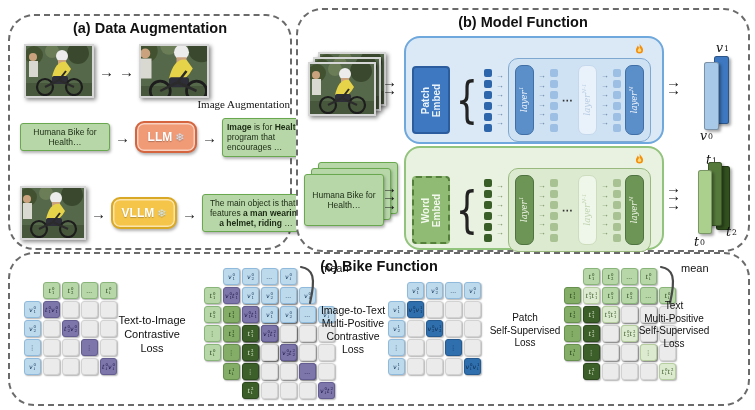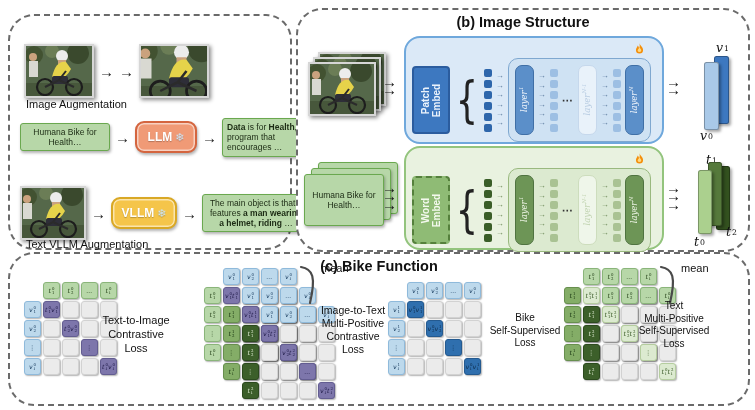--- a/index.html
+++ b/index.html
@@ -5,21 +5,21 @@
   html,body{margin:0;padding:0;background:#fff;}
   #stage{position:relative;width:755px;height:410px;background:#fff;overflow:hidden;
          font-family:"Liberation Sans",sans-serif;color:#111;}
   .panel{position:absolute;border:2.5px dashed #6a6a6a;border-radius:26px;background:#fff;}
   #panel-a{left:8px;top:14px;width:280px;height:232px;}
   #panel-b{left:296px;top:8px;width:450px;height:240px;}
   #panel-c{left:8px;top:252px;width:738px;height:150px;}
   .ptitle{position:absolute;left:0;right:0;top:4px;text-align:center;font-weight:bold;font-size:14.5px;}
   
   .arow{position:absolute;display:flex;align-items:center;gap:5px;}
-  .acap{position:absolute;left:16px;right:0;text-align:left;font-size:11px;}
+  .acap{position:absolute;left:0;right:0;text-align:right;font-size:11px;font-family:Liberation Serif, serif;}
   .photo{border:2px solid #d6d6d6;box-shadow:2px 2px 4px rgba(0,0,0,.45);background:#5c6e4c;overflow:hidden;flex:none;}
   .photo svg{display:block;}
   .arr{font-size:15px;font-weight:bold;color:#1a1a1a;flex:none;}
   .opbox{border-radius:9px;display:flex;align-items:center;justify-content:center;gap:3px;
          font-weight:bold;color:#fff;text-shadow:0 1px 1px rgba(0,0,0,.25);flex:none;
          box-shadow:inset 0 0 0 1.5px rgba(255,255,255,.55),1px 2px 3px rgba(0,0,0,.3);}
   .aug{width:54px;height:27px;background:#b6b6b6;border:2px solid #939393;font-size:13px;}
   .llm{width:58px;height:28px;background:#f09a76;border:2px solid #d4653f;font-size:12px;}
   .vllm{width:62px;height:28px;background:#f5c54a;border:2px solid #d9a825;font-size:12px;}
   .snow{color:#cfe7f7;font-size:11px;font-weight:normal;}
@@ -101,20 +101,21 @@
   </symbol>
   <symbol id="flame" viewBox="0 0 16 16">
     <path d="M8 0.8 C9 4 12.4 5.2 12.4 9.2 A4.4 4.4 0 0 1 3.6 9.2 C3.6 6.6 5.4 5.8 5.7 3.6 C6.8 4.7 7.5 5.6 7.3 7.1 C8.6 6.1 8.3 3.4 8 0.8 Z" fill="#f4900c"></path>
     <path d="M8 6.2 C9.1 7.7 10.2 8.3 10.2 10.2 A2.4 2.4 0 0 1 5.7 10.2 C5.7 8.8 7.1 8.2 7.4 6.9 Z" fill="#ffd983"></path>
   </symbol>
 </svg>
 
 <div id="stage">
 
   <div class="panel" id="panel-a">
+    <div class="ptitle">(a) Data Augmentation</div>
     <div class="arow" style="left:14px;top:28px;">
       <span class="photo" style="width:66px;height:50px;">
           <svg width="66" height="50">
             <use href="#cyclist"></use>
           </svg>
         </span>
       <span class="arr">→</span>
       <span class="arr">→</span>
       <span class="photo" style="width:66px;height:50px;">
           <svg width="66" height="50" style="transform:scale(1.25) translateX(3px);">
@@ -125,42 +126,41 @@
     <div class="acap" style="top:82px;">Image Augmentation</div>
 
     <div class="arow" style="left:10px;top:102px;">
       <span class="gbox" style="width:80px;text-align:center;">Humana Bike for Health…</span>
       <span class="arr">→</span>
       <span class="opbox llm">
           <span>LLM</span>
           <span class="snow">❄</span>
         </span>
       <span class="arr">→</span>
-      <span class="gbox" style="width:94px;"><b>Data</b><span> is for </span><b>Health</b><span>, a program that encourages …</span></span>
+      <span class="gbox" style="width:94px;"><b>Image</b><span> is for </span><b>Health</b><span>, a program that encourages …</span></span>
     </div>
 
     <div class="arow" style="left:10px;top:170px;">
       <span class="photo" style="width:62px;height:50px;">
           <svg width="62" height="50">
             <use href="#cyclist"></use>
           </svg>
         </span>
       <span class="arr">→</span>
       <span class="opbox vllm">
           <span>VLLM</span>
           <span class="snow">❄</span>
         </span>
       <span class="arr">→</span>
       <span class="gbox" style="width:98px;text-align:center;"><span>The main object is that it features </span><b>a man wearing a helmet, riding</b><span> …</span></span>
     </div>
-    <div class="acap" style="top:222px;">Text VLLM Augmentation</div>
   </div>
 
   <div class="panel" id="panel-b">
-    <div class="ptitle">(b) Image Structure</div>
+    <div class="ptitle">(b) Model Function</div>
 
     <div class="imgpile" style="left:10px;top:42px;width:74px;height:62px;">
       <span class="photo ph" style="left:10px;top:0;width:64px;height:50px;">
           <svg width="64" height="50">
             <use href="#cyclist"></use>
           </svg>
         </span>
       <span class="photo ph" style="left:5px;top:5px;width:64px;height:50px;">
           <svg width="64" height="50">
             <use href="#cyclist"></use>
@@ -477,21 +477,21 @@
               <b>I</b>
             </span>
             <i>v</i>
             <span class="ss">
               <b>0</b>
               <b>I</b>
             </span>
           </div>
         </div>
       </div>
-    <div class="loss-label" style="left:82px;top:60px;width:88px;font-size:11px;">
+    <div class="loss-label" style="left:98px;top:60px;width:88px;font-size:11px;">
         <div>Text-to-Image</div>
         <div>Contrastive</div>
         <div>Loss</div>
       </div>
     <div class="mstack" style="left:194px;top:14px;">
         <div class="m-layer" style="left: 0px; top: 0px;">
           <div class="mcell corner"></div>
           <div class="mcell lbl" style="background: rgb(189, 217, 236); color: rgb(22, 57, 92); border-color: rgb(143, 186, 219);">
             <i>v</i>
             <span class="ss">
@@ -907,21 +907,21 @@
             </span>
             <i>v</i>
             <span class="ss">
               <b>1</b>
               <b>I</b>
             </span>
           </div>
         </div>
       </div>
     <div class="loss-label" style="left:474px;top:58px;width:82px;font-size:10px;">
-        <div>Bike</div>
+        <div>Patch</div>
         <div>Self-Supervised</div>
         <div>Loss</div>
       </div>
     <div class="mstack" style="left:554px;top:14px;">
         <div class="m-layer" style="left: 0px; top: 0px;">
           <div class="mcell corner"></div>
           <div class="mcell lbl" style="background: rgb(183, 215, 168); color: rgb(30, 58, 18); border-color: rgb(138, 181, 122);">
             <i>t</i>
             <span class="ss">
               <b>0</b>

